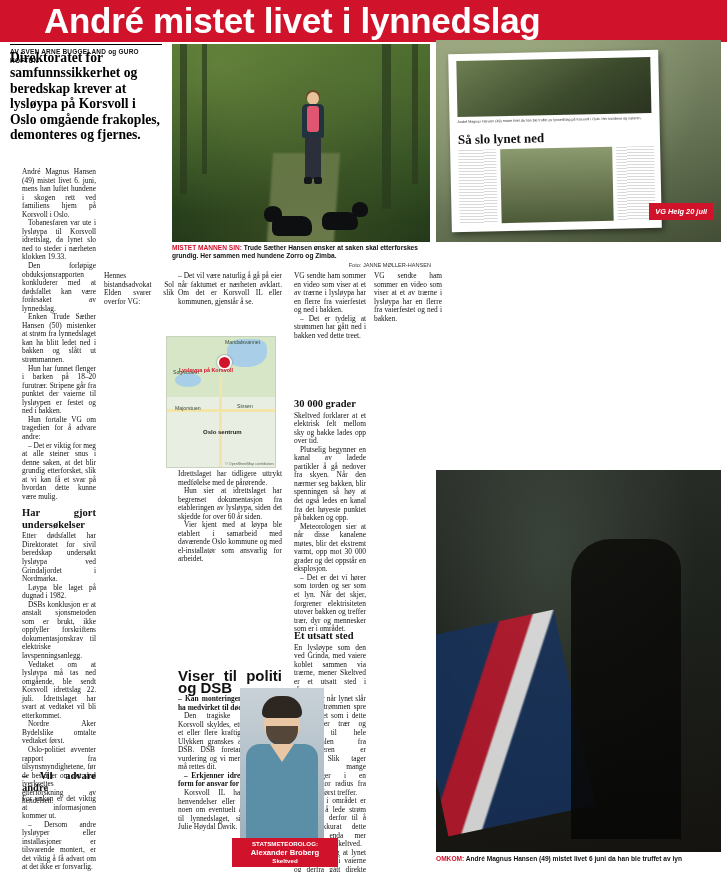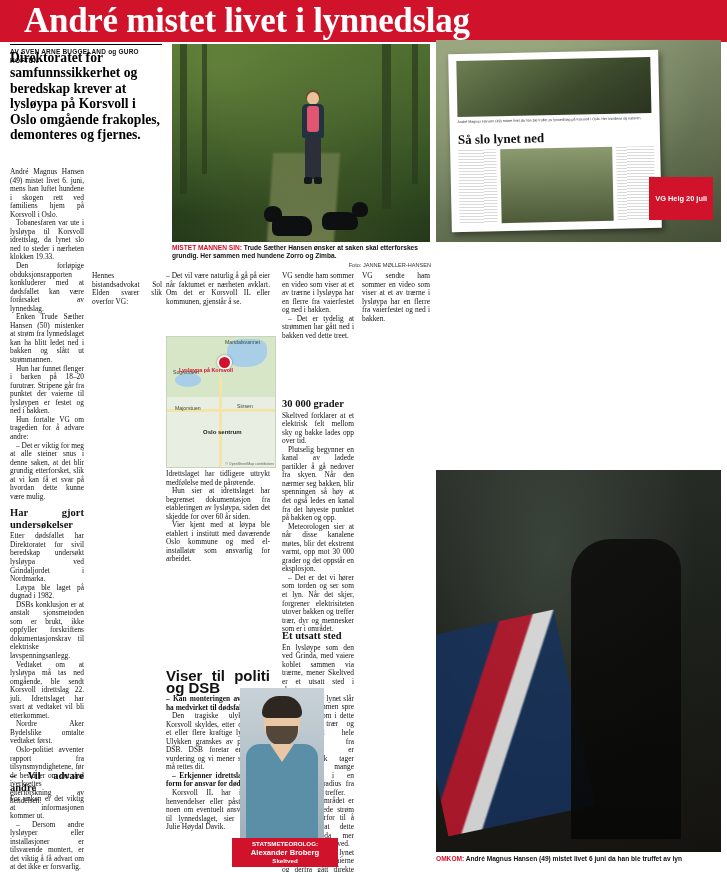--- a/index.html
+++ b/index.html
@@ -10,22 +10,22 @@
     position:relative;
     overflow:hidden;
     color:#000;
   }
   
   .masthead{
     position:absolute;left:0;top:0;width:727px;height:42px;
     background:#d1122b;
   }
   .masthead .title{
-    position:absolute;left:24px;top:2px;
-    font-family:Liberation Serif, serif;
+    position:absolute;left:44px;top:2px;
+    font-family:Liberation Sans, sans-serif;
     font-size:35px;line-height:38px;font-weight:bold;color:#fff;
     letter-spacing:-0.3px;
     white-space:nowrap;
     text-align:center;
   }
   
   .byline{
     position:absolute;left:10px;top:48px;width:145px;
     font-family:"Liberation Sans", sans-serif;
     font-size:6.5px;line-height:8.5px;font-weight:bold;
@@ -38,20 +38,21 @@
     font-size:13.6px;line-height:15.4px;font-weight:bold;
     color:#000;
   }
   
   .col{
     position:absolute;
     font-family:"Liberation Serif", serif;
     font-size:7.4px;line-height:8.55px;
     text-align:justify;
     color:#111;
+    margin-left:12px;
   }
   .col p{margin:0 0 0 0;text-indent:0;}
   .col p + p{text-indent:6px;}
   .subhead{
     font-family:"Liberation Serif", serif;
     font-weight:bold;font-size:10.5px;line-height:11.5px;
     margin:6px 0 2px 0;
   }
   .subhead.sans{
     font-family:"Liberation Sans", sans-serif;
@@ -141,21 +142,22 @@
   .tp-cols{
     position:absolute;left:8px;top:96px;width:38px;height:74px;
     background:repeating-linear-gradient(180deg,#d9d9d9 0 1px, #fff 1px 3px);
   }
   .tp-cols.r{left:166px;}
   .tear-badge{
     position:absolute;right:8px;bottom:22px;
     background:#d1122b;color:#fff;
     font-family:"Liberation Sans", sans-serif;
     font-size:7.4px;font-weight:bold;
-    padding:17px 6px;
+    padding:4px 6px;
+    font-style:italic;
   }
   
   .map{
     position:absolute;left:166px;top:336px;width:108px;height:130px;
     background:#e8efe2;border:1px solid #c7d3bd;overflow:hidden;
   }
   .map .water{position:absolute;background:#a9cfe8;}
   .map .green{position:absolute;background:#d7e6c6;}
   .map .road{position:absolute;background:#f3e5a9;}
   .map .label{
@@ -274,21 +276,21 @@
   <p>Hennes bistandsadvokat Sol Elden svarer slik overfor VG:</p>
 </div>
 
 <div class="col" style="left:166px;top:272px;width:104px;height:58px;">
   <p>– Det vil være naturlig å gå på eier når faktumet er nærheten avklart. Om det er Korsvoll IL eller kommunen, gjenstår å se.</p>
 </div>
 
 <div class="col" style="left:166px;top:470px;width:104px;height:210px;">
   <p>Idrettslaget har tidligere uttrykt medfølelse med de pårørende.</p>
   <p>Hun sier at idrettslaget har begrenset dokumentasjon fra etableringen av lysløypa, siden det skjedde for over 60 år siden.</p>
-  <p>Vier kjent med at løypa ble etablert i institutt med daværende Oslo kommune og med el-installatør som ansvarlig for arbeidet.</p>
+  <p>Vier kjent med at løypa ble etablert i samarbeid med daværende Oslo kommune og med el-installatør som ansvarlig for arbeidet.</p>
   <p></p>
   <p></p>
 </div>
 
 <div class="col" style="left:166px;top:664px;width:104px;height:200px;">
   <div class="subhead sans">Viser til politi og DSB</div>
   <p style="font-weight:bold">– Kan monteringen av lysløypa ha medvirket til dødsfallet?</p>
   <p>Den tragiske ulykken på Korsvoll skyldes, etter det vi vet, et eller flere kraftige lynnedslag. Ulykken granskes av politiet og DSB. DSB foretar en teknisk vurdering og vi mener spørsmålet må rettes dit.</p>
   <p style="font-weight:bold">– Erkjenner idrettslaget noen form for ansvar for dødsfallet?</p>
   <p>Korsvoll IL har ikke fått henvendelser eller påstander fra noen om eventuelt ansvar knyttet til lynnedslaget, sier styreleder Julie Høydal Davik.</p>

